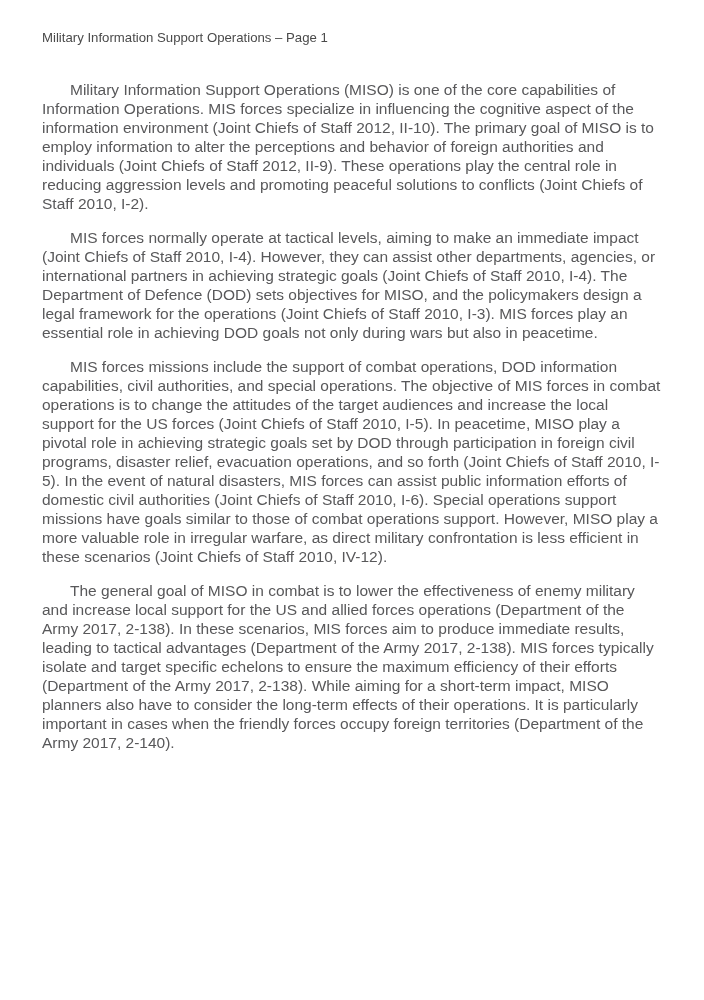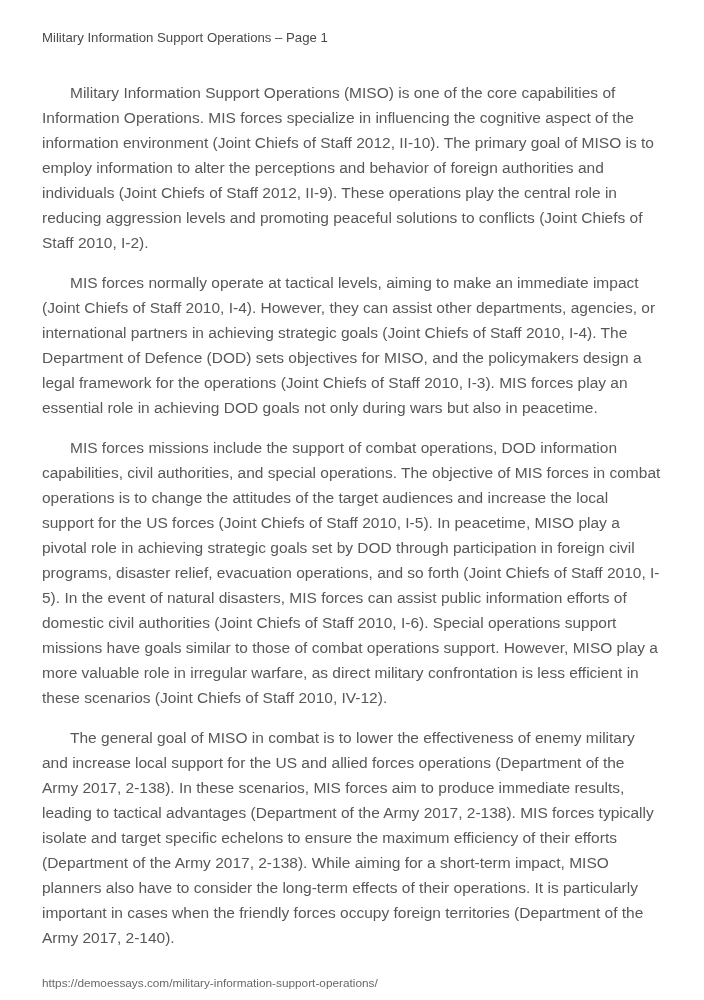--- a/index.html
+++ b/index.html
@@ -69,21 +69,21 @@
     white-space: nowrap;
   }
   
   .content {
     position: absolute;
     left: 42px;
     top: 64px;
     width: 620px;
     color: #58585a;
     font-size: 15.5px;
-    line-height: 25px;
+    line-height: 19px;
     text-align: left;
   }
   .content p {
     margin: 0 0 15px 0;
     text-indent: 28px;
   }
   
   .footer-url {
     position: absolute;
     left: 42px;
@@ -101,15 +101,14 @@
   <div class="header-title">Military Information Support Operations – Page 1</div>
 
 
   <div class="content">
     <p>Military Information Support Operations (MISO) is one of the core capabilities of Information Operations. MIS forces specialize in influencing the cognitive aspect of the information environment (Joint Chiefs of Staff 2012, II-10). The primary goal of MISO is to employ information to alter the perceptions and behavior of foreign authorities and individuals (Joint Chiefs of Staff 2012, II-9). These operations play the central role in reducing aggression levels and promoting peaceful solutions to conflicts (Joint Chiefs of Staff 2010, I-2).</p>
     <p>MIS forces normally operate at tactical levels, aiming to make an immediate impact (Joint Chiefs of Staff 2010, I-4). However, they can assist other departments, agencies, or international partners in achieving strategic goals (Joint Chiefs of Staff 2010, I-4). The Department of Defence (DOD) sets objectives for MISO, and the policymakers design a legal framework for the operations (Joint Chiefs of Staff 2010, I-3). MIS forces play an essential role in achieving DOD goals not only during wars but also in peacetime.</p>
     <p>MIS forces missions include the support of combat operations, DOD information capabilities, civil authorities, and special operations. The objective of MIS forces in combat operations is to change the attitudes of the target audiences and increase the local support for the US forces (Joint Chiefs of Staff 2010, I-5). In peacetime, MISO play a pivotal role in achieving strategic goals set by DOD through participation in foreign civil programs, disaster relief, evacuation operations, and so forth (Joint Chiefs of Staff 2010, I-5). In the event of natural disasters, MIS forces can assist public information efforts of domestic civil authorities (Joint Chiefs of Staff 2010, I-6). Special operations support missions have goals similar to those of combat operations support. However, MISO play a more valuable role in irregular warfare, as direct military confrontation is less efficient in these scenarios (Joint Chiefs of Staff 2010, IV-12).</p>
     <p>The general goal of MISO in combat is to lower the effectiveness of enemy military and increase local support for the US and allied forces operations (Department of the Army 2017, 2-138). In these scenarios, MIS forces aim to produce immediate results, leading to tactical advantages (Department of the Army 2017, 2-138). MIS forces typically isolate and target specific echelons to ensure the maximum efficiency of their efforts (Department of the Army 2017, 2-138). While aiming for a short-term impact, MISO planners also have to consider the long-term effects of their operations. It is particularly important in cases when the friendly forces occupy foreign territories (Department of the Army 2017, 2-140).</p>
   </div>
 
-  <div class="footer-url">https://demoessays.com/military-information-support-operations/</div>
 
 </div>
 
 </body></html>

